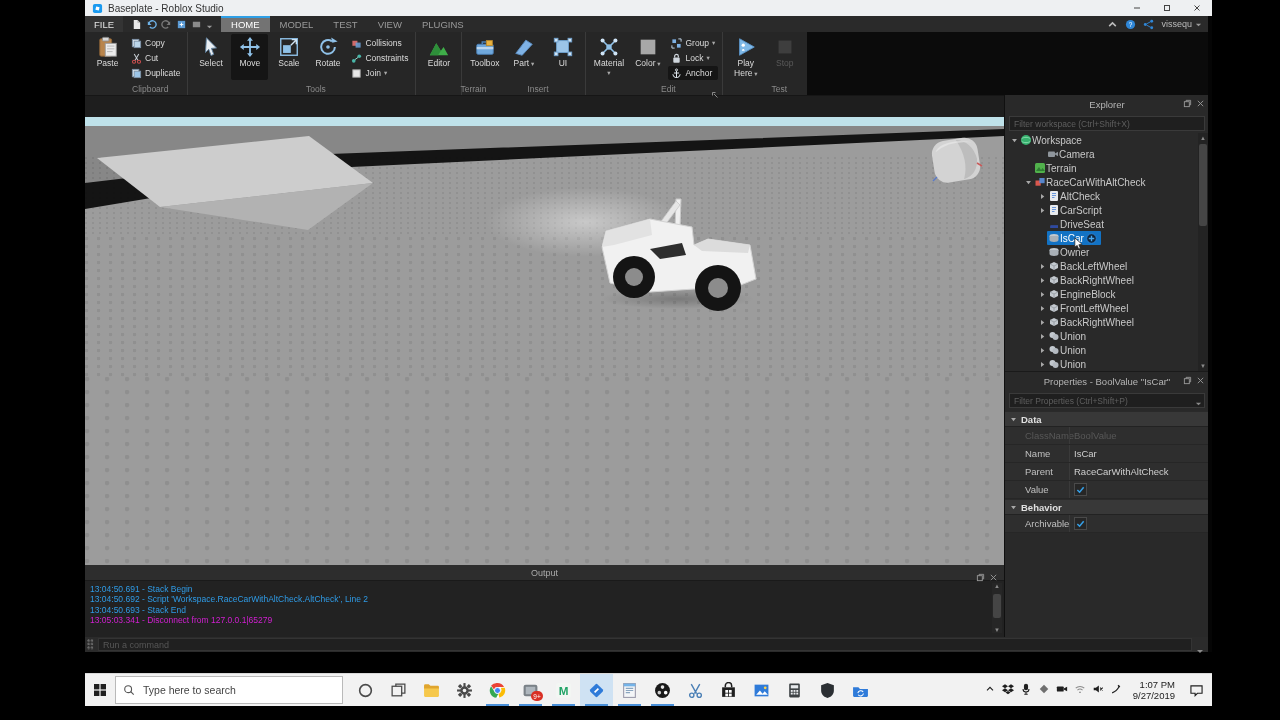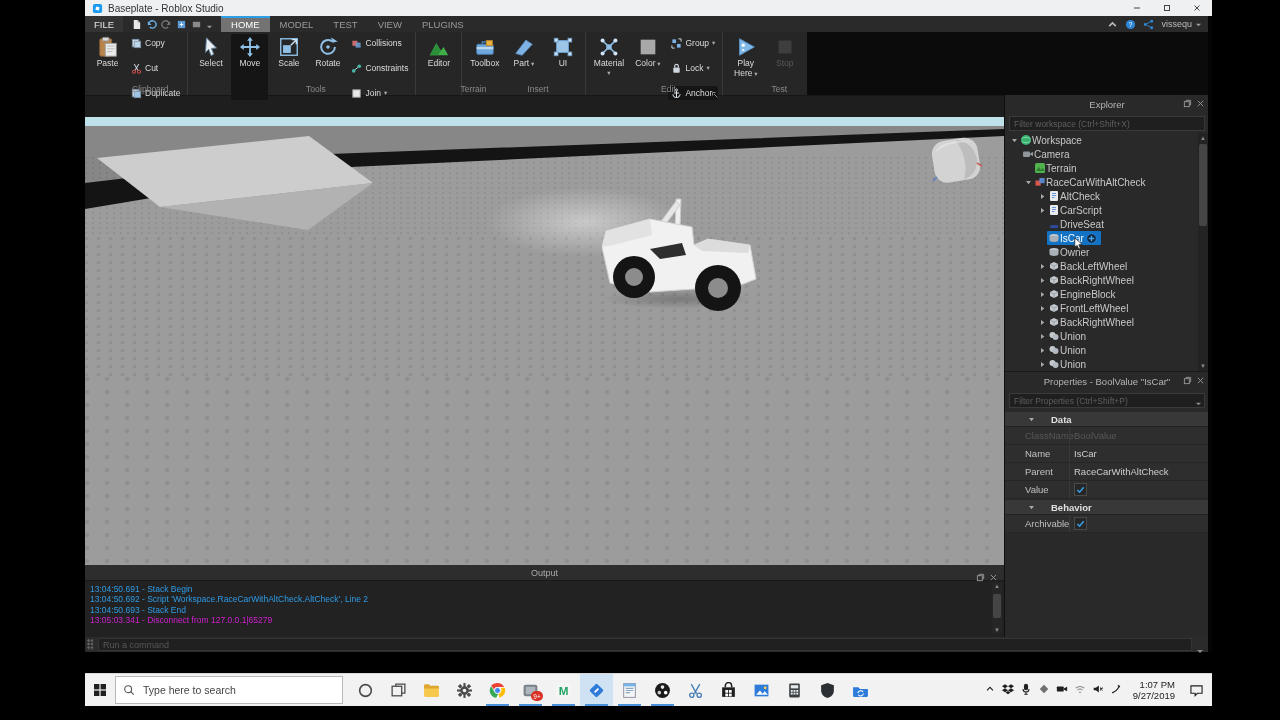--- a/index.html
+++ b/index.html
@@ -36,21 +36,21 @@
           border-right:1px solid #3a3a3a;}
   .rgroup-label{position:absolute;bottom:1px;left:0;right:16px;text-align:center;
                 font-size:8.5px;color:#8a8a8a;margin-left:44px;}
   .rg-body{display:flex;gap:2px;}
   .rbtn-big{width:35px;display:flex;flex-direction:column;align-items:center;gap:1px;
             padding:2px 1px;border-radius:2px;font-size:8.5px;color:#dcdcdc;text-align:center;line-height:1.05;}
   .rbtn-big .ic{width:22px;height:22px;}
   .rbtn-big.active{background:#151515;}
   .rbtn-big.disabled{color:#5a5a5a;}
   .rbtn-big.disabled .ic{opacity:.45;filter:grayscale(1);}
-  .smallcol{display:flex;flex-direction:column;gap:11px;padding-top:2px;}
+  .smallcol{display:flex;flex-direction:column;gap:1px;padding-top:2px;}
   .rbtn-small{display:flex;align-items:center;gap:3px;font-size:8.5px;color:#dcdcdc;
               height:14px;padding:0 3px;border-radius:2px;}
   .rbtn-small .ic{width:11px;height:11px;flex:0 0 auto;}
   .rbtn-small.active{background:#151515;text-align:right;}
   .caret{font-size:6.5px;color:#aaa;}
   .expander{position:absolute;right:3px;bottom:2px;width:8px;height:8px;}
 
   
   .tabbar{position:absolute;left:0;top:95px;width:919px;height:22px;background:#1b1b1b;}
   .doc-tab{position:absolute;left:4px;top:3px;height:19px;background:#333;display:flex;
@@ -104,22 +104,22 @@
   .rowline{display:flex;align-items:center;padding:0 4px 0 1px;height:14px;border-radius:1px;}
   .rowline .tic{width:12px;height:12px;flex:0 0 auto;}
   .trow.sel .rowline{background:#1272c4;color:#fff;}
   .tbadge{width:11px;height:11px;margin-left:2px;}
   .tree-cursor{position:absolute;width:11px;height:13px;z-index:5;}
   .vscroll{position:absolute;right:1px;top:0;width:10px;height:238px;background:#232323;}
   .vscroll .sarr{position:absolute;left:0;width:10px;height:10px;display:flex;align-items:center;justify-content:center;font-size:6px;color:#8a8a8a;}
   .vscroll .sthumb{position:absolute;left:1px;width:8px;background:#454545;border-radius:2px;}
 
   
-  .sect-header{height:14px;background:#383838;display:flex;align-items:center;gap:16px;
-               padding-left:23px;font-weight:bold;font-size:9.5px;color:#e0e0e0;
+  .sect-header{height:14px;background:#383838;display:flex;align-items:center;gap:4px;
+               padding-left:5px;font-weight:bold;font-size:9.5px;color:#e0e0e0;
                border-top:1px solid #2a2a2a;border-bottom:1px solid #222;}
   .sect-header svg{width:7px;height:7px;}
   .prow{height:17px;display:grid;grid-template-columns:64px 1fr;align-items:center;
         background:#2e2e2e;border-bottom:1px solid #262626;font-size:9.5px;}
   .prow .plabel{padding-left:20px;color:#c0c0c0;}
   .prow .pval{padding-left:4px;color:#cfcfcf;border-left:1px solid #3a3a3a;height:17px;
               display:flex;align-items:center;}
   .prow.muted .plabel,.prow.muted .pval{color:#585858;}
   .pcheck{width:11px;height:11px;background:#262626;border:1px solid #4a4a4a;display:flex;
           align-items:center;justify-content:center;}
@@ -575,21 +575,21 @@
             </svg>
           </span>
           <span class="rowline">
             <span class="tic"><svg viewBox="0 0 12 12">
                 <circle cx="6" cy="6" r="5" fill="#37b06e"></circle>
                 <path d="M1.6 4.8c2.2-2 6.6-2 8.8 0M1.6 7.2c2.2 2 6.6 2 8.8 0" stroke="#8fe0b4" fill="none" stroke-width=".9"></path>
               </svg></span>
             <span>Workspace</span>
           </span>
         </div>
-        <div class="trow" style="padding-left: 7px;">
+        <div class="trow" style="padding-left: 32px;">
           <span class="arr"></span>
           <span class="rowline">
             <span class="tic"><svg viewBox="0 0 12 12">
                 <rect x="1" y="3.5" width="7" height="5.5" rx="1" fill="#8f969c"></rect>
                 <path d="M8 5.5l3-1.8v4.6L8 6.5z" fill="#8f969c"></path>
               </svg></span>
             <span>Camera</span>
           </span>
         </div>
         <div class="trow" style="padding-left: 19px;">

